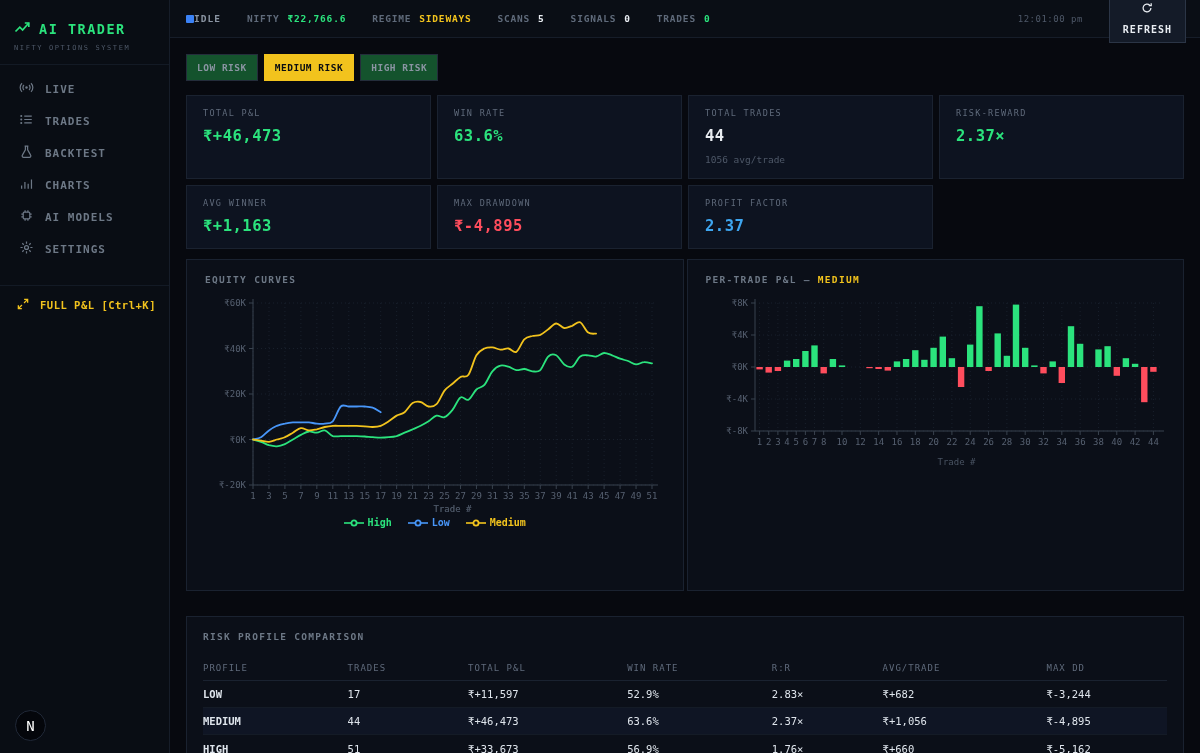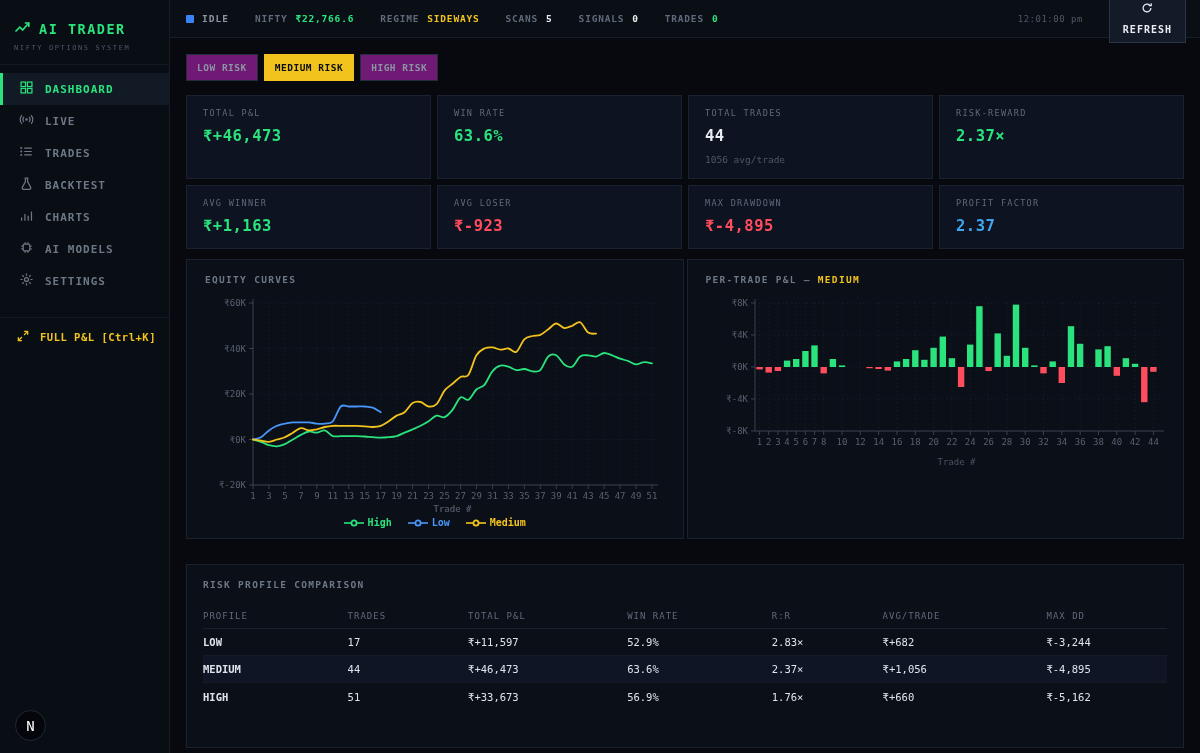--- a/index.html
+++ b/index.html
@@ -22,47 +22,47 @@
   .nav-item svg { width:15px; height:15px; flex-shrink:0; }
   .nav-item.active { color:#2be37d; background:#121a26; border-left-color:#2be37d; }
   .shortcut { margin-top:20px; border-top:1px solid #131a25; padding:11px 0 11px 16px; display:flex; align-items:center; gap:10px; color:#f2c31d; font-size:10.5px; font-weight:bold; letter-spacing:0.5px; cursor:pointer; }
   .shortcut svg { width:14px; height:14px; }
   .sidebar-footer { margin-top:auto; padding:12px 15px; }
   .n-badge { width:31px; height:31px; border-radius:50%; background:#04060b; border:1px solid #202837; display:flex; align-items:center; justify-content:center; font-size:14px; color:#ffffff; }
 
   
   .main { flex:1; display:flex; flex-direction:column; min-width:0; }
   .topbar { height:38px; flex-shrink:0; background:#0a0e15; border-bottom:1px solid #161d29; display:flex; align-items:center; padding:0 14px 0 16px; gap:26px; }
-  .status { display:flex; align-items:center; gap:8px; color:#8b95a3; font-size:9.5px; font-weight:bold; letter-spacing:1px;text-align:right; }
+  .status { display:flex; align-items:center; color:#8b95a3; font-size:9.5px; font-weight:bold; letter-spacing:1px;text-align:right; }
   .status-dot { width:8px; height:8px; border-radius:1px; background:#3b82f6; }
   .tb-item { display:flex; align-items:center; gap:8px; font-size:9.5px; font-weight:bold; letter-spacing:0.8px; }
   .tb-item .lbl { color:#5f6a7a; }
   .tb-spacer { flex:1; }
   .tb-time { color:#4e5868; font-size:9px; letter-spacing:0.5px; }
   .refresh-btn { display:flex; align-items:center; gap:8px; background:#141b28; border:1px solid #2b3546; color:#e8ecf1; font-family:inherit; font-size:10px; font-weight:bold; letter-spacing:1px; padding:7px 13px; cursor:pointer;flex-direction:column; }
   .refresh-btn svg { width:12px; height:12px; }
 
   
   .content { flex:1; padding:16px; overflow:hidden; }
   .tabs { display:flex; gap:6px; margin-bottom:14px; }
-  .tab { padding:7px 10px; font-size:9.5px; font-weight:bold; letter-spacing:0.5px; background:#701a75; border:1px solid #242d3b; color:#8b95a3; cursor:pointer; }
+  .tab { padding:7px 10px; font-size:9.5px; font-weight:bold; letter-spacing:0.5px; background:#14532d; border:1px solid #242d3b; color:#8b95a3; cursor:pointer; }
   .tab.active { background:#f2c31d; border-color:#f2c31d; color:#0a0d12; }
 
   .stats-grid { display:grid; grid-template-columns:repeat(4,1fr); gap:6px; margin-bottom:10px; }
   .stat-card { background:#0d1320; border:1px solid #1a2230; padding:12px 16px 13px; }
   .stat-label { font-size:8.5px; letter-spacing:1.3px; color:#5f6a7b; margin-bottom:9px; }
   .stat-value { font-size:15.5px; font-weight:bold; letter-spacing:0.5px; }
   .stat-sub { margin-top:9px; font-size:9.5px; color:#4e5868; }
 
   .c-green { color:#2be37d; } .c-red { color:#ff4d5d; } .c-yellow { color:#f2c31d; }
   .c-blue { color:#4896f8; } .c-blue_light { color:#3ea6f0; } .c-white { color:#e8ecf1; }
 
   .charts-row { display:grid; grid-template-columns:1fr 1fr; gap:3px; margin-bottom:25px; }
   .panel { background:#0b0f18; border:1px solid #1a2230; }
-  .chart-panel { height:280px; position:relative; }
+  .chart-panel { height:332px; position:relative; }
   .panel-title { padding:14px 18px 0; font-size:9.5px; font-weight:bold; letter-spacing:1.3px; color:#6d7886; }
   svg.chart { display:block; margin-top:4px; }
   .legend { display:flex; justify-content:center; gap:16px; font-size:10px; font-weight:bold; margin-top:-4px; }
   .legend-item { display:flex; align-items:center; gap:4px; }
 
   .table-panel { height:184px; padding:14px 16px 0; margin-bottom:14px; }
   .t-head, .t-row { display:grid; grid-template-columns:15% 12.5% 16.5% 15% 11.5% 17% auto; align-items:center; }
   .t-head { margin-top:13px; height:26px; font-size:9px; letter-spacing:1px; color:#5f6a7b; border-bottom:1px solid #1a2230; }
   .t-row { height:27px; font-size:10.5px; border-bottom:1px solid #141b26; cursor:pointer; }
   .t-row:last-child { border-bottom:none; }
@@ -83,29 +83,20 @@
       <div class="logo-row">
         <span><svg width="17" height="14" viewBox="0 0 17 14" fill="none" stroke="#2be37d" stroke-width="1.7">
               <path d="M1.5 11.5l4.3-4.3 2.8 2.8 6.2-7"></path>
               <path d="M10.8 3h4v4"></path>
             </svg></span>
         <span>AI TRADER</span>
       </div>
       <div class="app-subtitle">NIFTY OPTIONS SYSTEM</div>
     </div>
     <nav id="nav">
-        <div class="nav-item active">
-          <span><svg viewBox="0 0 16 16" fill="none" stroke="currentColor" stroke-width="1.3">
-              <rect x="2.2" y="2.2" width="4.8" height="4.8"></rect>
-              <rect x="9" y="2.2" width="4.8" height="4.8"></rect>
-              <rect x="2.2" y="9" width="4.8" height="4.8"></rect>
-              <rect x="9" y="9" width="4.8" height="4.8"></rect>
-            </svg></span>
-          <span>DASHBOARD</span>
-        </div>
         <div class="nav-item">
           <span><svg viewBox="0 0 16 16" fill="none" stroke="currentColor" stroke-width="1.3">
               <circle cx="8" cy="8" r="1.3" fill="currentColor" stroke="none"></circle>
               <path d="M5.3 5.3a3.8 3.8 0 0 0 0 5.4M10.7 5.3a3.8 3.8 0 0 1 0 5.4M3.2 3.4a6.4 6.4 0 0 0 0 9.2M12.8 3.4a6.4 6.4 0 0 1 0 9.2"></path>
             </svg></span>
           <span>LIVE</span>
         </div>
         <div class="nav-item">
           <span><svg viewBox="0 0 16 16" fill="none" stroke="currentColor" stroke-width="1.3">
               <path d="M5.6 4.3h8M5.6 8h8M5.6 11.7h8"></path>
@@ -210,24 +201,20 @@
             <div class="stat-value c-white">44</div>
             <div class="stat-sub">1056 avg/trade</div>
           </div>
           <div class="stat-card">
             <div class="stat-label">RISK-REWARD</div>
             <div class="stat-value c-green">2.37×</div>
           </div>
           <div class="stat-card">
             <div class="stat-label">AVG WINNER</div>
             <div class="stat-value c-green">₹+1,163</div>
-          </div>
-          <div class="stat-card">
-            <div class="stat-label">AVG LOSER</div>
-            <div class="stat-value c-red">₹-923</div>
           </div>
           <div class="stat-card">
             <div class="stat-label">MAX DRAWDOWN</div>
             <div class="stat-value c-red">₹-4,895</div>
           </div>
           <div class="stat-card">
             <div class="stat-label">PROFIT FACTOR</div>
             <div class="stat-value c-blue_light">2.37</div>
           </div>
         </div>

